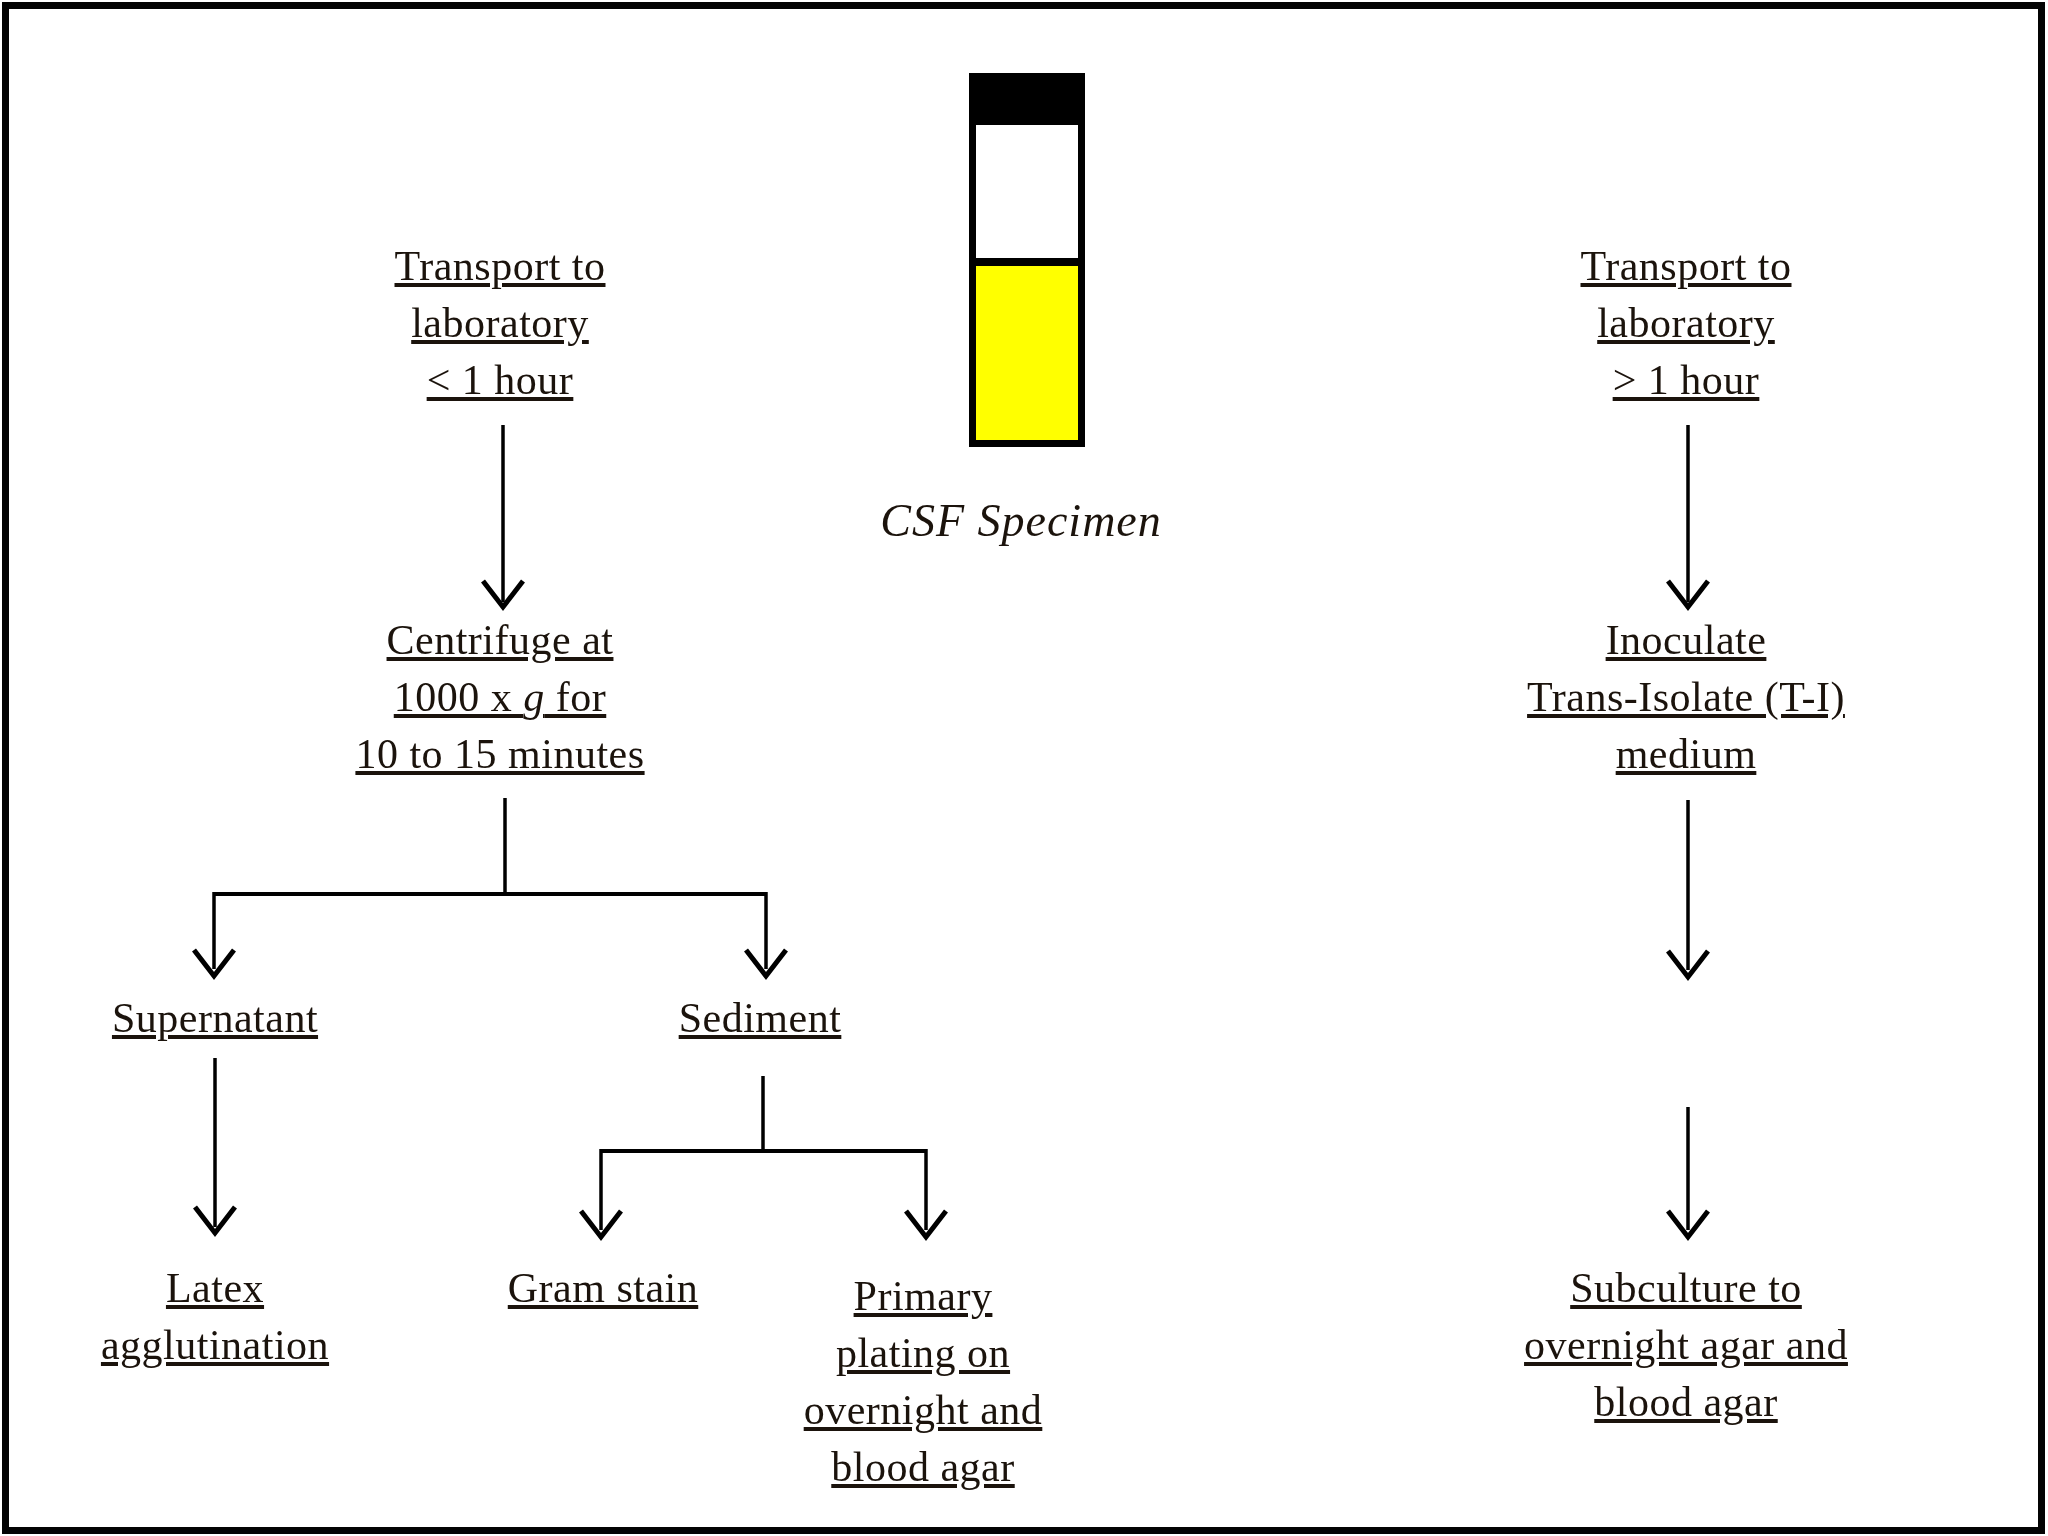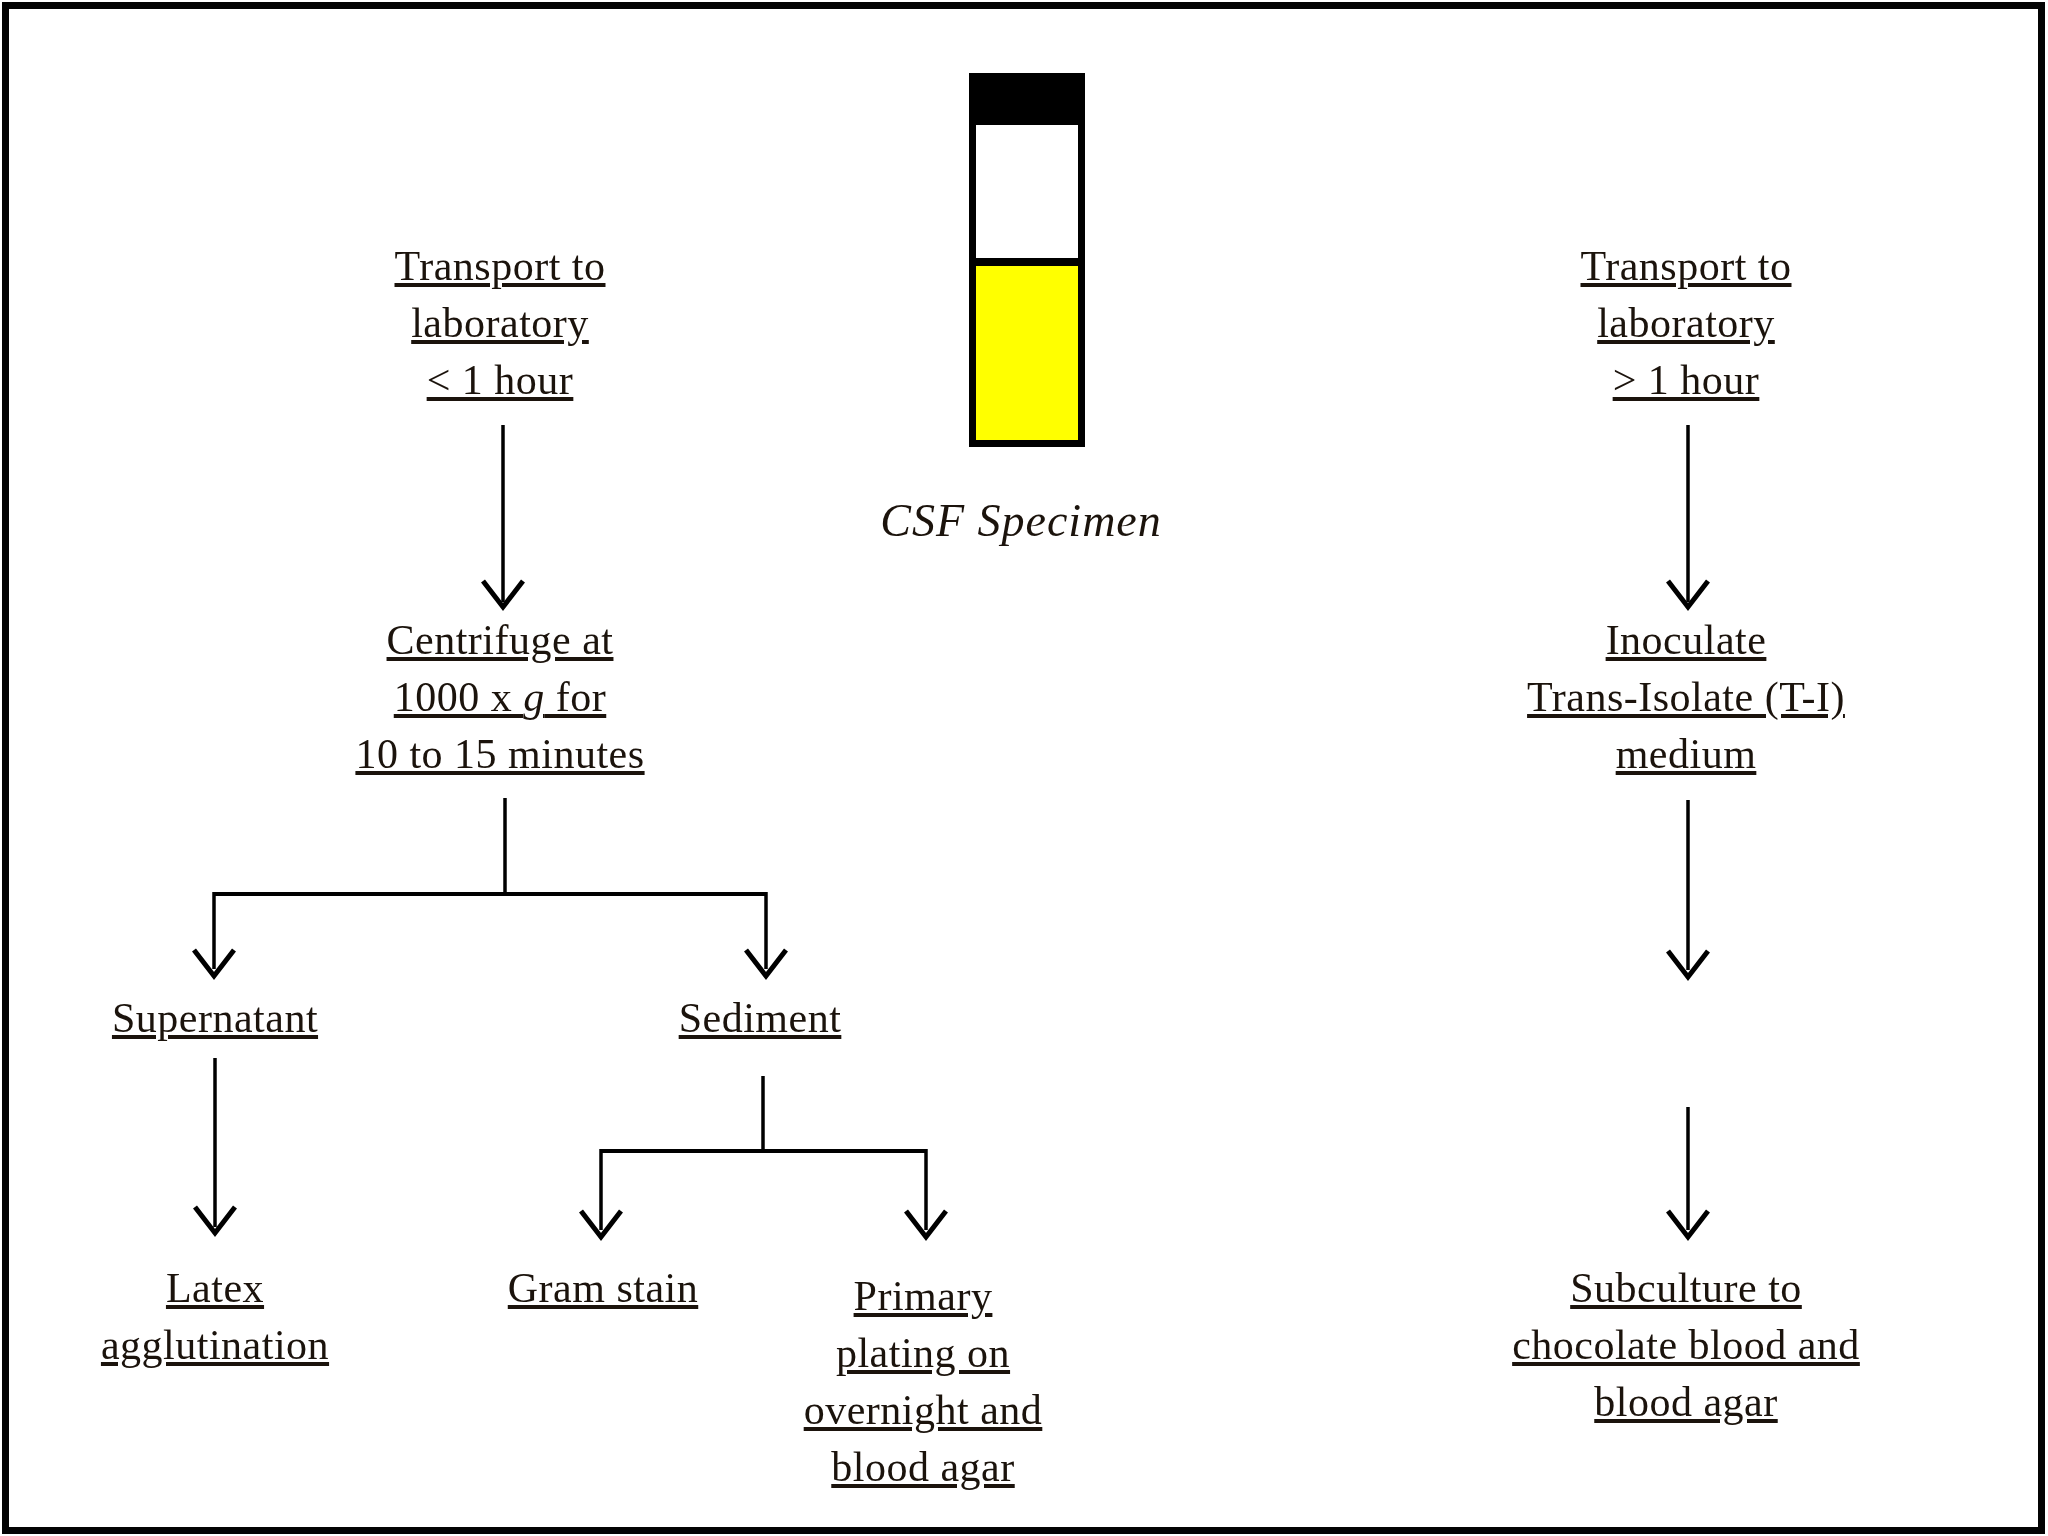--- a/index.html
+++ b/index.html
@@ -130,16 +130,16 @@
 
   <div class="node" style="left:923px;top:1260px;margin-top:8px;">
     <span class="ln">Primary</span>
     <span class="ln">plating on</span>
     <span class="ln">overnight and</span>
     <span class="ln">blood agar</span>
   </div>
 
   <div class="node" style="left:1686px;top:1260px;">
     <span class="ln">Subculture to</span>
-    <span class="ln">chocolate blood and</span>
+    <span class="ln">overnight agar and</span>
     <span class="ln">blood agar</span>
   </div>
 </div>
 
 </body></html>

